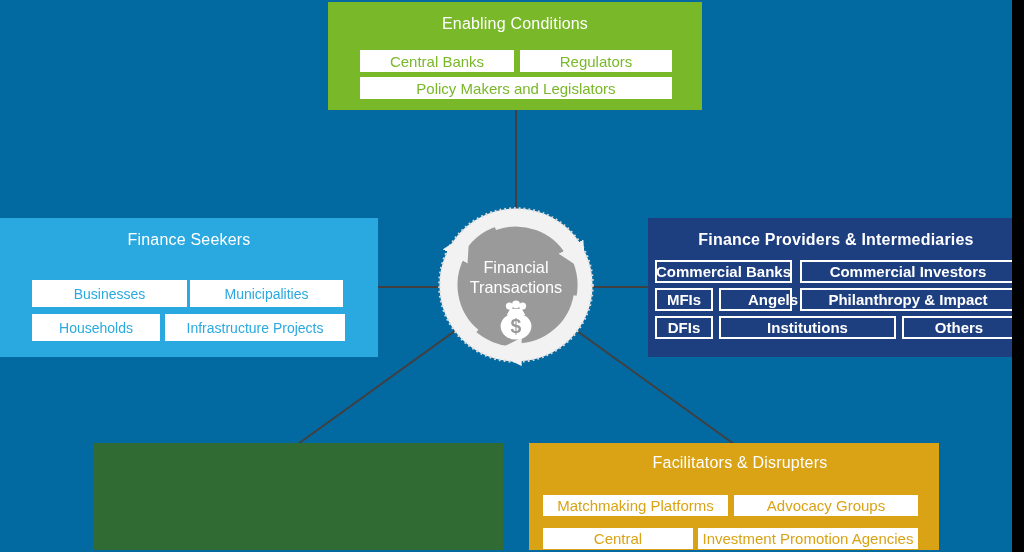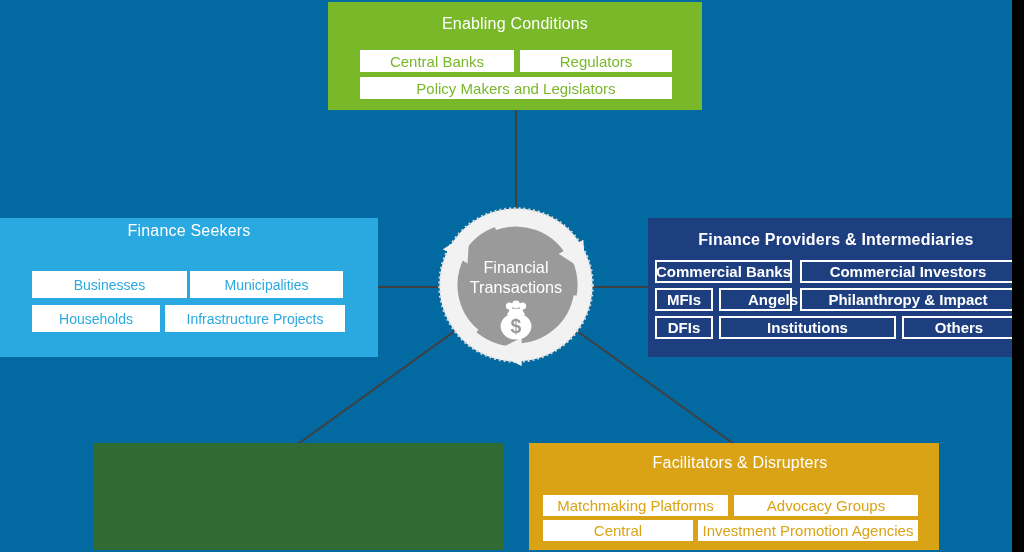--- a/index.html
+++ b/index.html
@@ -50,21 +50,21 @@
         <div class="chip" style="width:154px;">Central Banks</div>
         <div class="chip" style="width:152px;">Regulators</div>
       </div>
       <div class="row">
         <div class="chip" style="width:312px;">Policy Makers and Legislators</div>
       </div>
     </div>
   </div>
 
   <div class="box blue" style="left:0;top:218px;width:378px;height:139px;">
-    <div class="title" style="margin-top:3px;">Finance Seekers</div>
+    <div class="title" style="margin-top:12px;">Finance Seekers</div>
     <div class="rows" style="margin-top:30px;padding:0 27px 0 32px;gap:7px;">
       <div class="row" style="gap:3px;">
         <div class="chip" style="width:155px;">Businesses</div>
         <div class="chip" style="width:153px;">Municipalities</div>
       </div>
       <div class="row" style="gap:5px;">
         <div class="chip" style="width:128px;">Households</div>
         <div class="chip" style="width:180px;">Infrastructure Projects</div>
       </div>
     </div>
@@ -88,21 +88,21 @@
         <div class="chip" style="width:114px;">Others</div>
       </div>
     </div>
   </div>
 
   <div class="box green" style="left:93px;top:443px;width:410px;height:107px;">
   </div>
 
   <div class="box gold" style="left:529px;top:443px;width:410px;height:107px;">
     <div class="title" style="margin-top:10px;padding-left:12px;">Facilitators &amp; Disrupters</div>
-    <div class="rows" style="margin-top:22px;padding:0 21px 0 14px;gap:4px;">
+    <div class="rows" style="margin-top:22px;padding:0 21px 0 14px;gap:12px;">
       <div class="row" style="gap:6px;">
         <div class="chip" style="width:185px;">Matchmaking Platforms</div>
         <div class="chip" style="width:184px;">Advocacy Groups</div>
       </div>
       <div class="row" style="gap:5px;">
         <div class="chip" style="width:150px;">Central</div>
         <div class="chip" style="width:220px;">Investment Promotion Agencies</div>
       </div>
     </div>
   </div>

